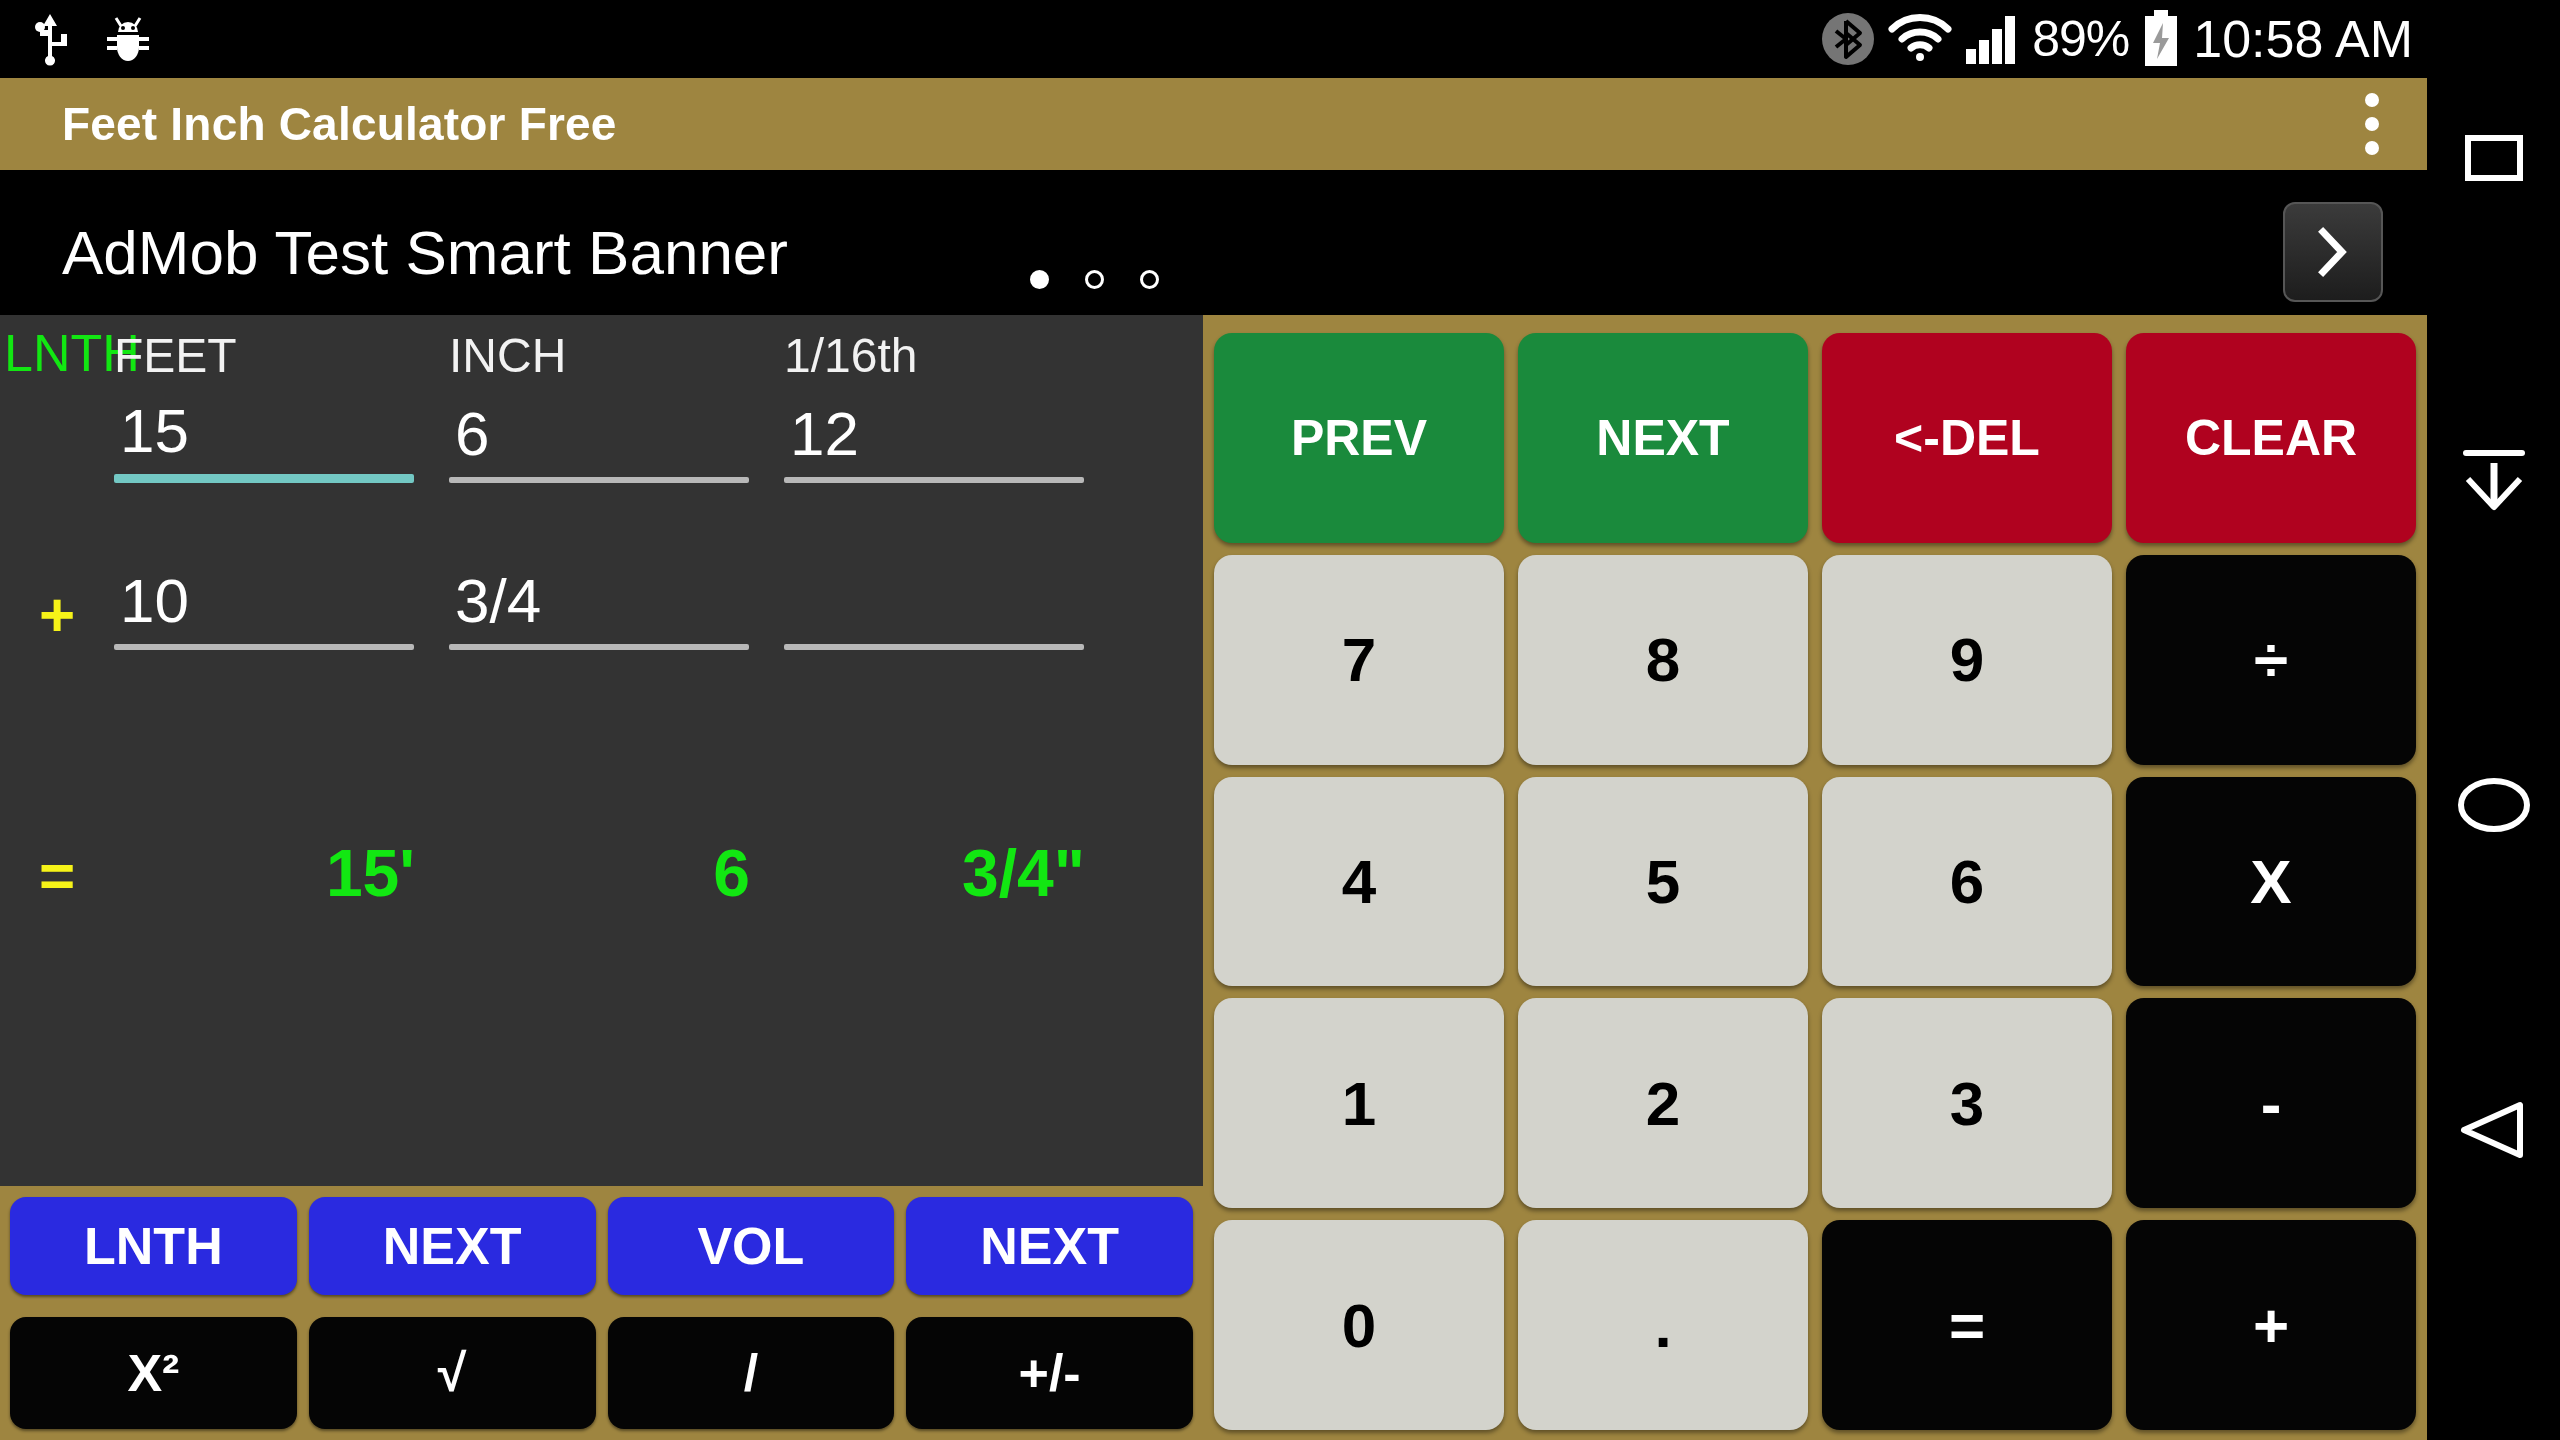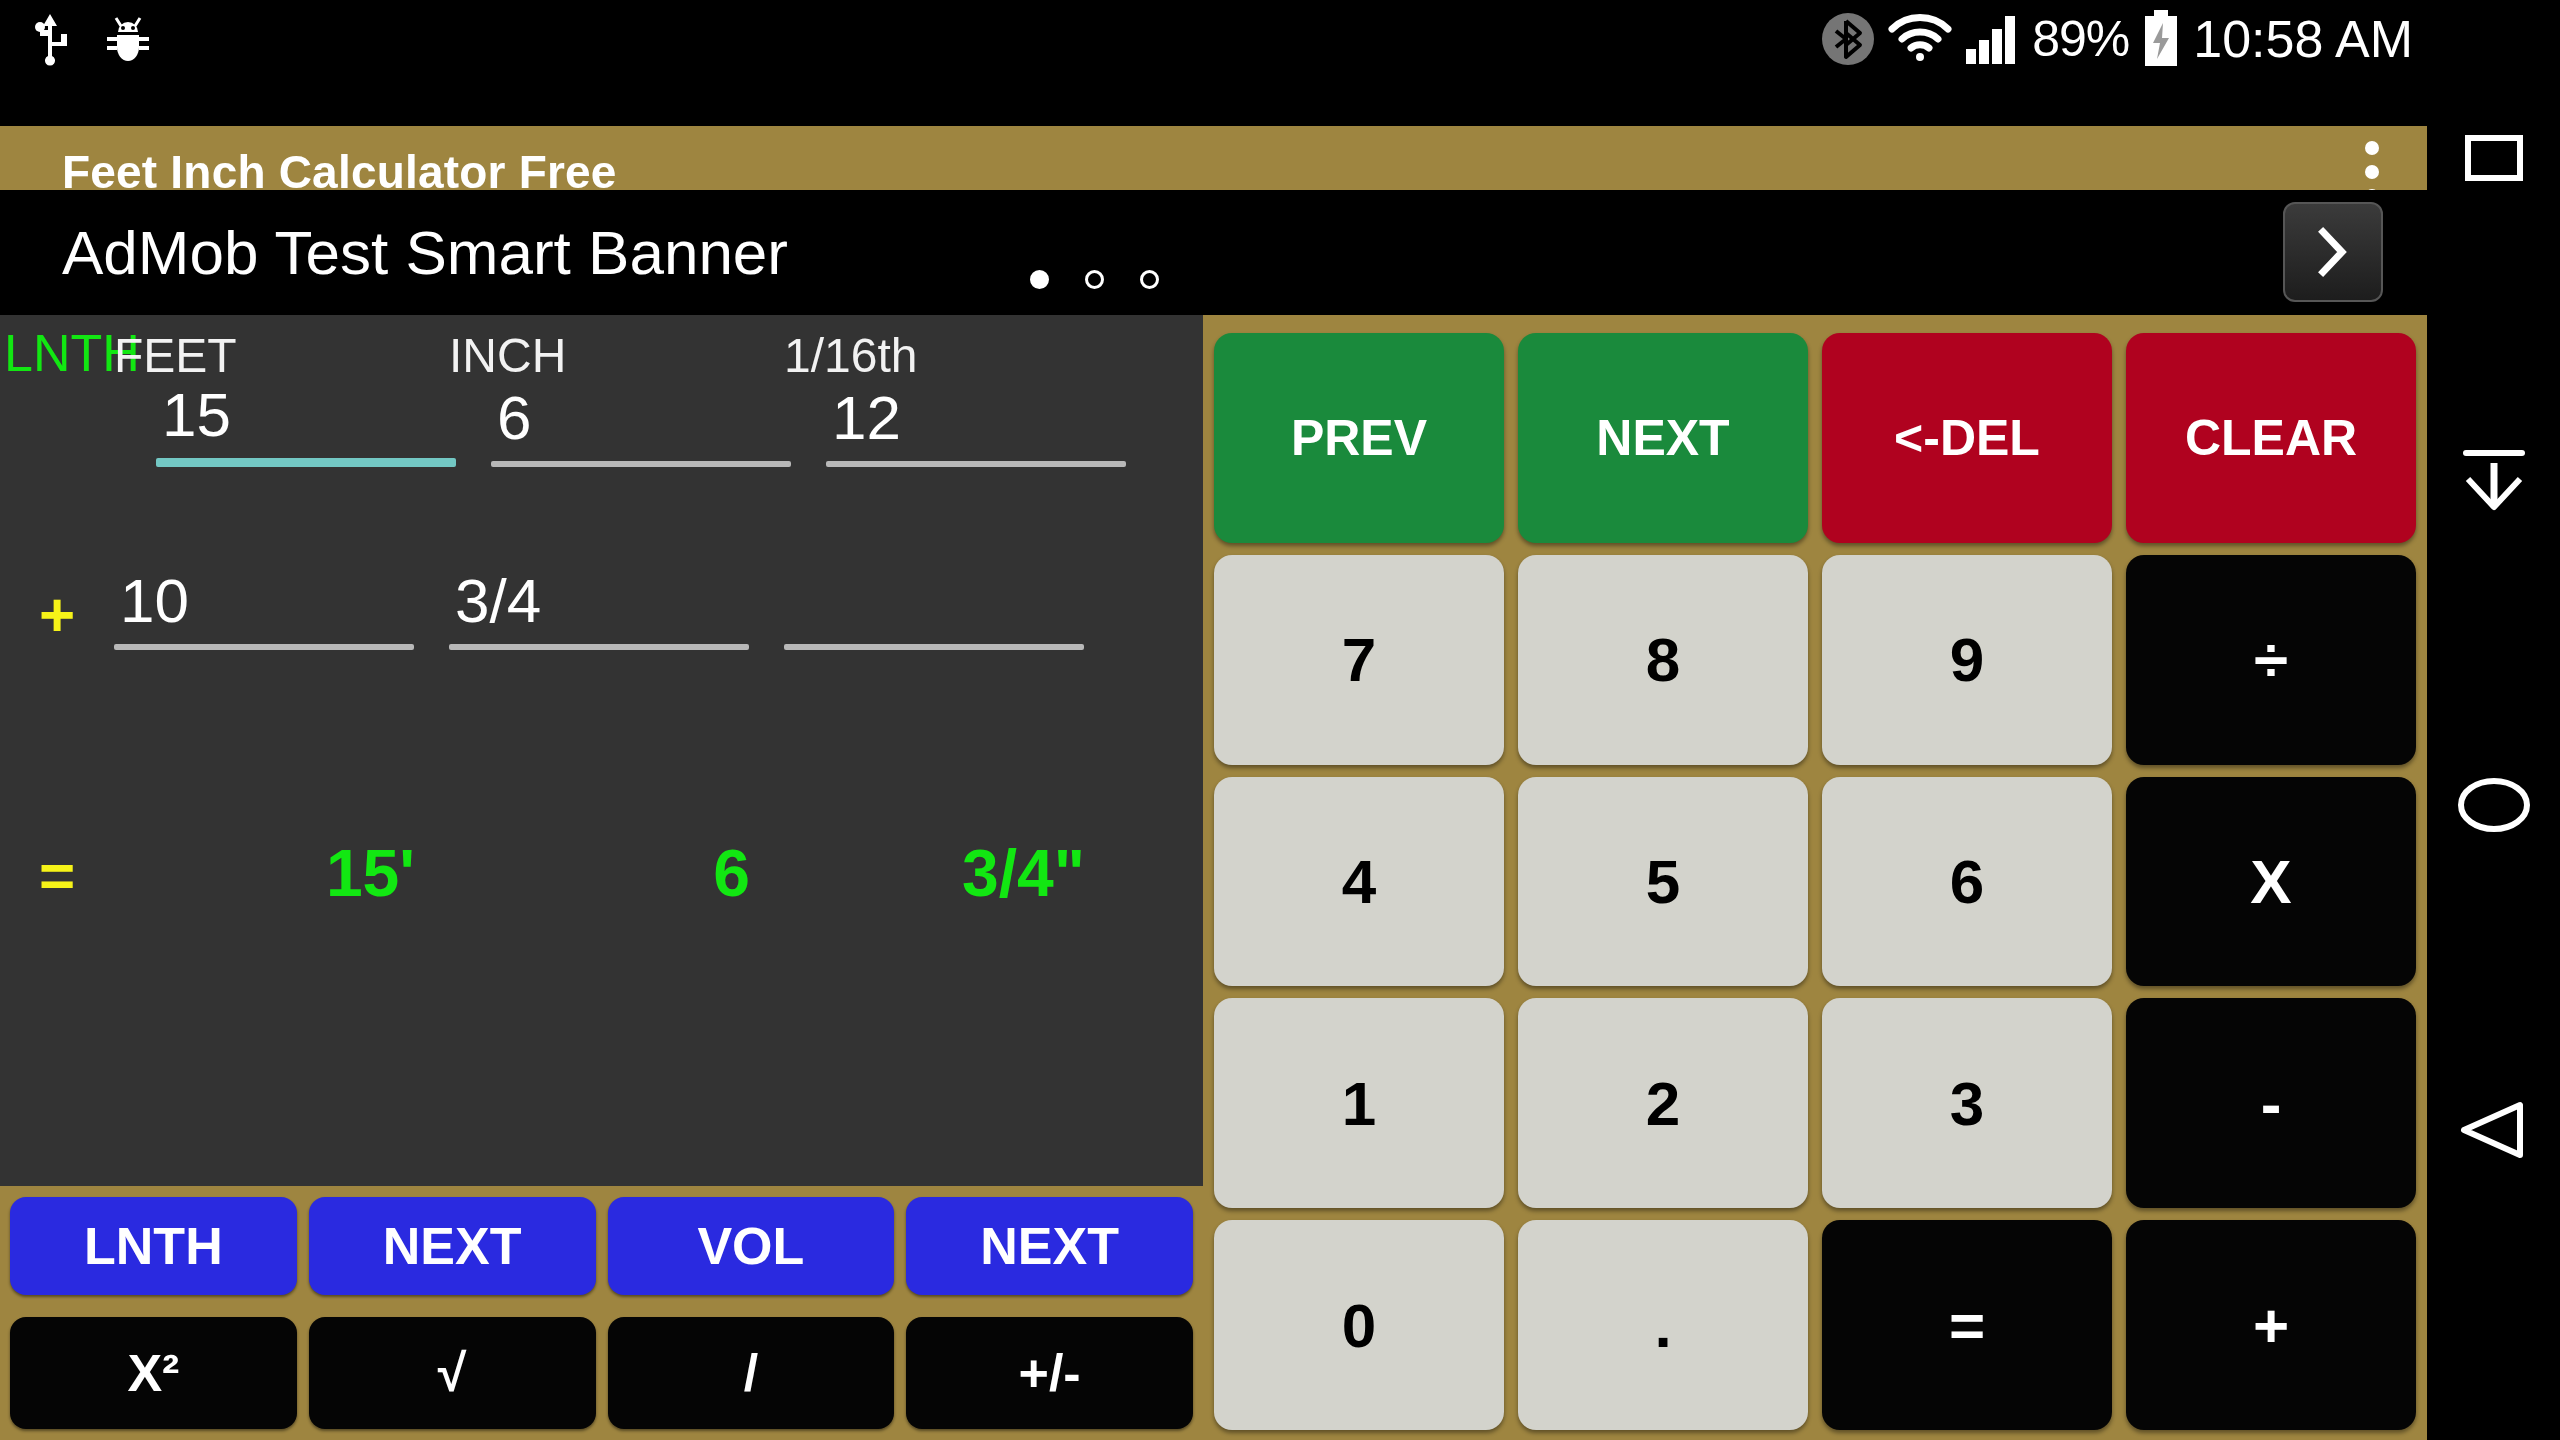--- a/index.html
+++ b/index.html
@@ -18,21 +18,21 @@
   }
   #status-left{ display:flex; align-items:center; gap:34px; padding-left:30px; }
   #status-right{ margin-left:auto; display:flex; align-items:center; gap:12px; padding-right:14px;text-decoration:underline; }
   .sicon{ display:block; }
   #battery-pct{ color:#fff; font-size:50px; letter-spacing:-1px; }
   #status-time{ color:#fff; font-size:52px; letter-spacing:0px; }
 
   
   #title-bar{
     position:absolute; left:0; top:78px; width:2427px; height:92px;
-    background:#9e8540; display:flex; align-items:center;margin-top:48px;
+    background:#9e8540; display:flex; align-items:center;
   }
   #app-title{ color:#fff; font-size:46px; font-weight:bold; padding-left:62px; letter-spacing:0.2px; }
   #overflow-menu{ margin-left:auto; margin-right:48px; display:flex; flex-direction:column; gap:10px; cursor:pointer; }
   #overflow-menu i{ display:block; width:14px; height:14px; border-radius:50%; background:#fff; }
 
   
   #ad-banner{
     position:absolute; left:0; top:190px; width:2427px; height:125px;
     background:#000; display:flex; align-items:center;
   }
@@ -63,21 +63,21 @@
   .fld-cell .label{ color:#f2f2f2; font-size:48px; width:100%; display:block; }
   .fld-cell .val{
     color:#fff; font-size:62px; display:block;
     padding:0 0 8px 6px; min-height:74px; white-space:nowrap;
   }
   .fld-cell .rule{ height:6px; width:300px; background:#b8b8b8; border-radius:2px; }
   .fld-cell .rule.focus{ background:#73c8c4; height:9px; }
 
   #hdr-row{ top:8px; }
   #hdr-row .mode{ color:#12e712; font-size:52px; width:114px; text-align:left; padding-left:4px; flex:none; }
-  #row1{ top:64px;justify-content:center; }
+  #row1{ top:80px; }
   #row2{ top:250px; }
   #row-res{ top:520px; }
   #row-res .op-cell{ color:#f6f318; }
   .res-cell{ width:335px; flex:none; text-align:right; padding-right:34px;
              color:#12e712; font-size:66px; font-weight:bold; }
 
   
   .lbtn-grid{ background:#9e8540; display:grid; grid-template-columns:repeat(4,1fr); gap:0; padding:6px 4px; }
   .lbtn{
     margin:5px 6px; border-radius:16px;

